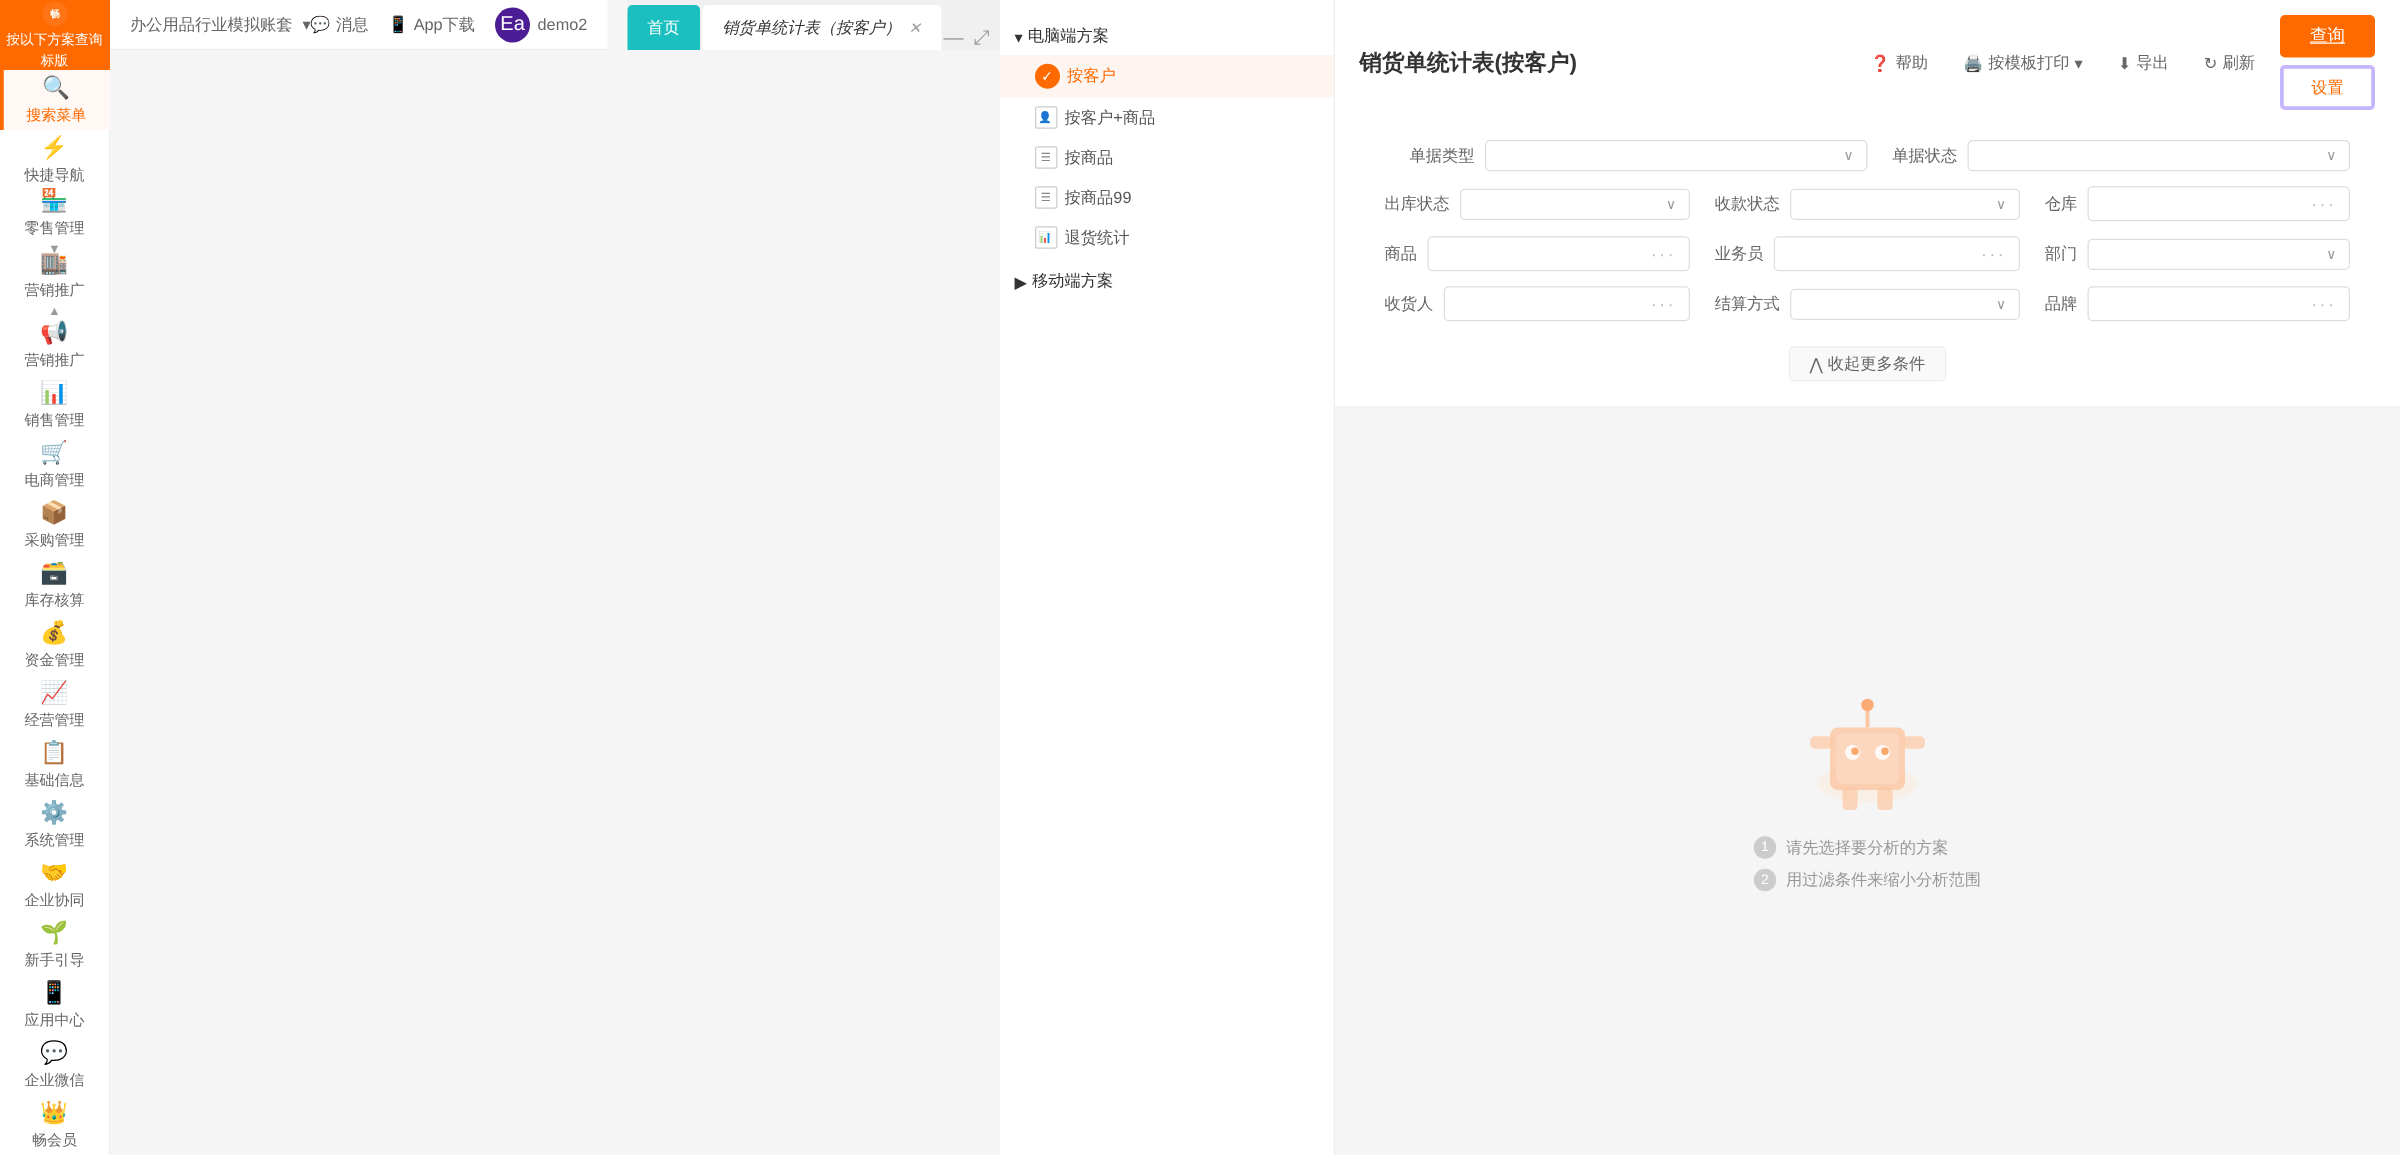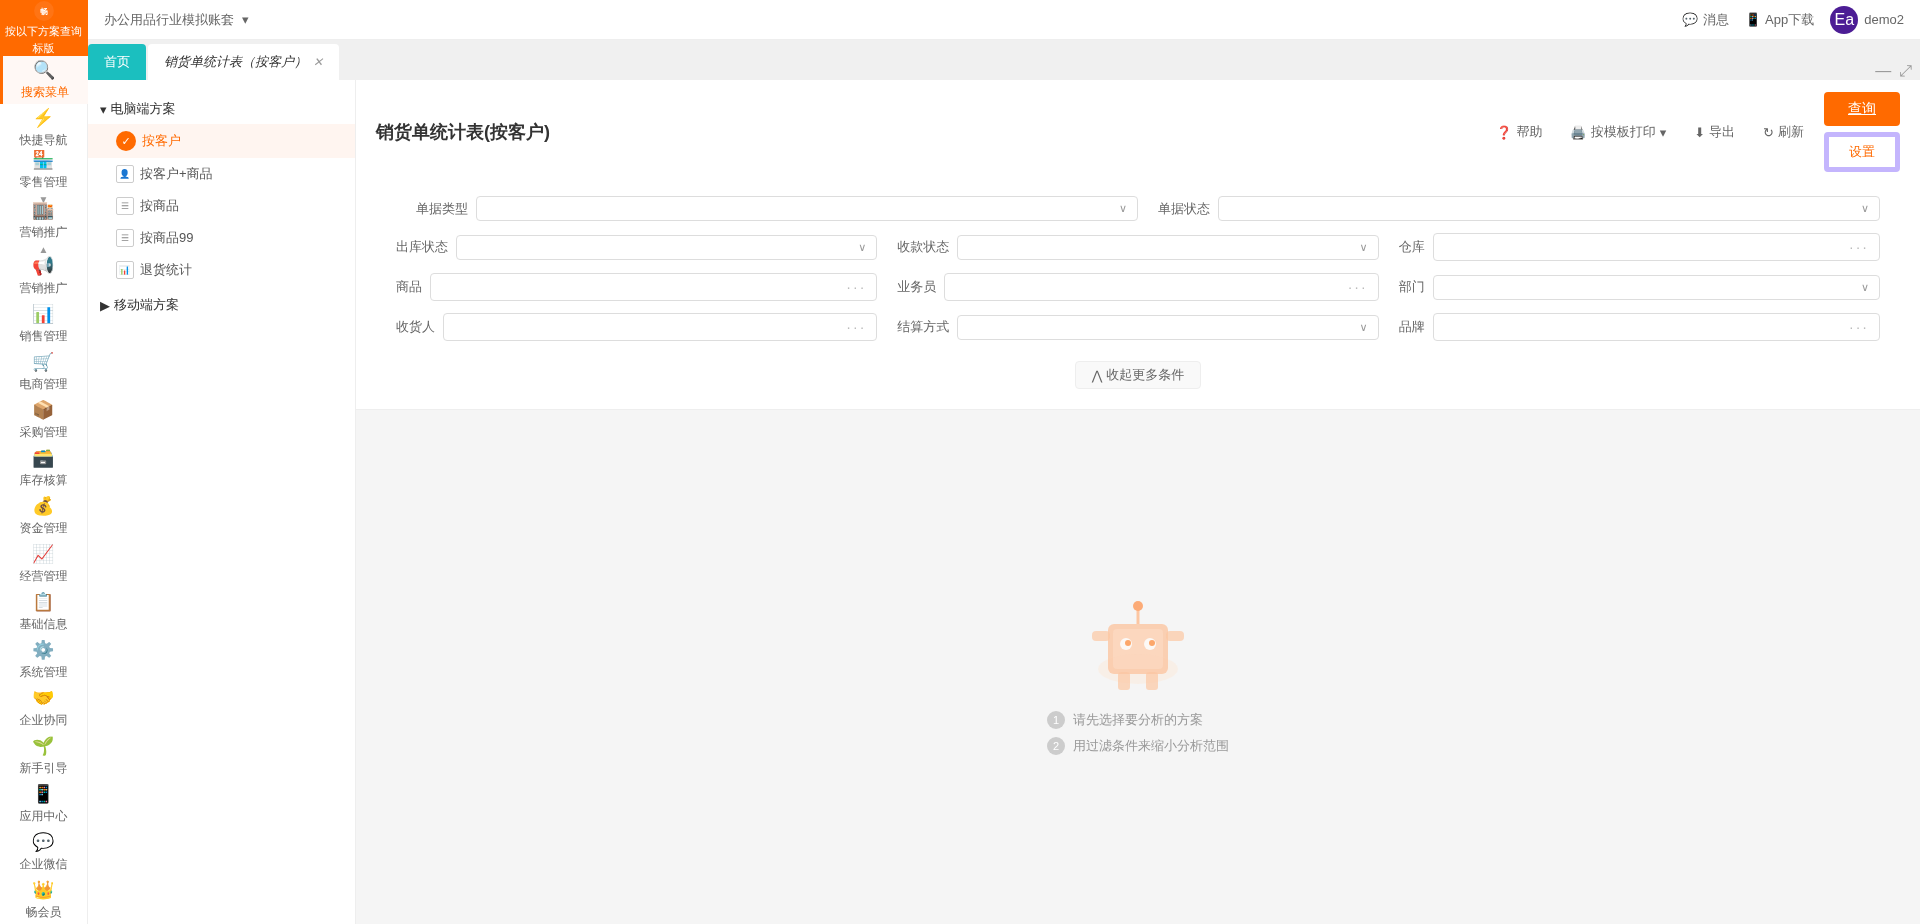--- a/index.html
+++ b/index.html
@@ -8,30 +8,30 @@
     
     .sidebar { width: 88px; background: #fff; height: 924px; display: flex; flex-direction: column; align-items: center; border-right: 1px solid #eee; flex-shrink: 0; }
     .sidebar-logo { width: 88px; height: 56px; background: #ff6a00; display: flex; align-items: center; justify-content: center; flex-direction: column; }
     .sidebar-logo-text { color: #fff; font-size: 11px; margin-top: 2px; }
     .sidebar-logo-icon { width: 36px; height: 36px; }
     .sidebar-nav-item { width: 88px; height: 50px; display: flex; flex-direction: column; align-items: center; justify-content: center; cursor: pointer; color: #666; font-size: 12px; gap: 3px; }
     .sidebar-nav-item .nav-icon { font-size: 18px; }
     .sidebar-search { background: #fff8f5; color: #ff6a00; border-left: 3px solid #ff6a00; }
 
     
-    .main-area { flex: 1; display: flex; flex-direction: column; height: 924px; overflow: hidden; }
+    .main-area { flex: 1; display: flex; flex-direction: row; height: 924px; overflow: hidden; }
 
     
     .top-header { height: 40px; background: #fff; display: flex; align-items: center; justify-content: space-between; padding: 0 16px; border-bottom: 1px solid #eee; flex-shrink: 0; }
     .top-header-left { display: flex; align-items: center; gap: 8px; color: #666; font-size: 13px; }
     .top-header-right { display: flex; align-items: center; gap: 16px; font-size: 13px; color: #666; }
     .top-header-right .user-avatar { width: 28px; height: 28px; border-radius: 50%; background: #4c1d95; display: flex; align-items: center; justify-content: center; color: #fff; font-size: 16px; }
 
     
-    .tab-bar { height: 40px; background: #f0f0f0; display: flex; align-items: flex-end; padding: 0 0 0 0; flex-shrink: 0; position: relative; }
+    .tab-bar { height: 40px; background: #f0f0f0; display: flex; align-items: flex-end; padding: 0 0 0 0; flex-shrink: 0; position: relative; margin-left: 16px; }
     .tab-item { height: 36px; padding: 0 16px; display: flex; align-items: center; gap: 6px; background: #e0e0e0; border-radius: 4px 4px 0 0; cursor: pointer; font-size: 13px; color: #666; margin-right: 2px; }
     .tab-item.active { background: #fff; color: #333; font-style: italic; }
     .tab-item .close-btn { font-size: 12px; color: #999; cursor: pointer; }
     .tab-home { background: #1bbfbf; color: #fff; }
 
     
     .content-area { flex: 1; display: flex; overflow: hidden; background: #f5f5f5; }
 
     
     .left-panel { width: 268px; background: #fff; border-right: 1px solid #eee; flex-shrink: 0; padding: 10px 0; overflow-y: auto; }
@@ -48,21 +48,21 @@
     
     .right-main { flex: 1; display: flex; flex-direction: column; overflow: hidden; }
 
     
     .page-header { background: #fff; padding: 12px 20px 0 20px; border-bottom: 1px solid #eee; flex-shrink: 0; }
     .page-title-row { display: flex; align-items: center; justify-content: space-between; margin-bottom: 12px; }
     .page-title { font-size: 18px; font-weight: 600; color: #333; }
     .page-actions { display: flex; align-items: center; gap: 12px; font-size: 13px; color: #666; }
     .page-actions .action-btn { display: flex; align-items: center; gap: 4px; cursor: pointer; padding: 4px 8px; }
     .query-btn { background: #ff6a00; color: #fff; border: none; padding: 8px 24px; border-radius: 4px; cursor: pointer; font-size: 14px; font-weight: 500; text-decoration: underline; }
-    .set-btn { border: 5px solid #c4b5fd; color: #ff6a00; background: #fff; padding: 6px 16px; border-radius: 4px; cursor: pointer; font-size: 13px; }
+    .set-btn { border: 3px solid #c4b5fd; color: #ff6a00; background: #fff; padding: 6px 16px; border-radius: 4px; cursor: pointer; font-size: 13px; }
 
     
     .filter-area { padding: 12px 20px; background: #fff; flex-shrink: 0; }
     .filter-row { display: flex; align-items: center; margin-bottom: 12px; gap: 0; }
     .filter-item { display: flex; align-items: center; flex: 1; min-width: 0; }
     .filter-label { font-size: 13px; color: #666; white-space: nowrap; margin-right: 8px; min-width: fit-content; }
     .filter-input { flex: 1; border: 1px solid #ddd; border-radius: 4px; padding: 5px 10px; font-size: 13px; color: #333; background: #fff; min-width: 0; display: flex; align-items: center; justify-content: space-between; cursor: pointer; }
     .filter-input .arrow { color: #999; font-size: 11px; }
     .filter-input .dots { color: #bbb; font-size: 14px; letter-spacing: 2px; }
     .date-filter { display: flex; align-items: center; gap: 6px; flex: 1; }

